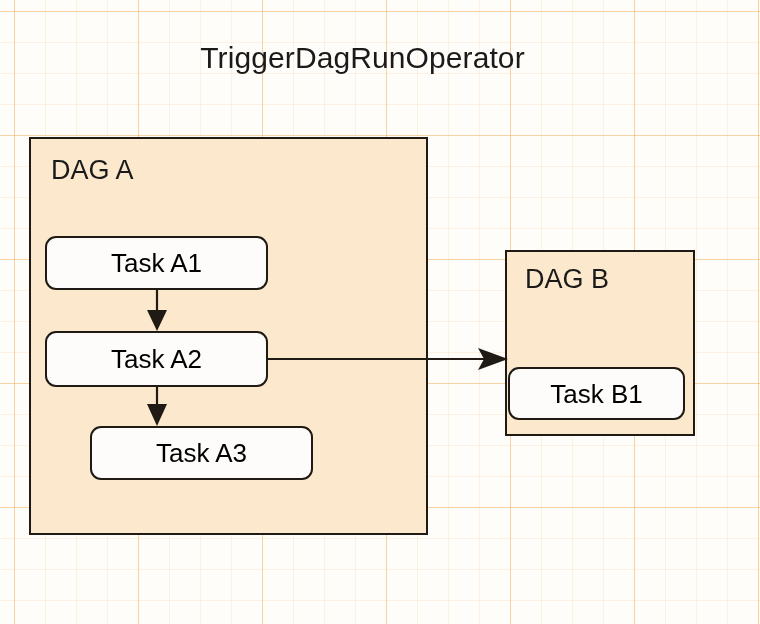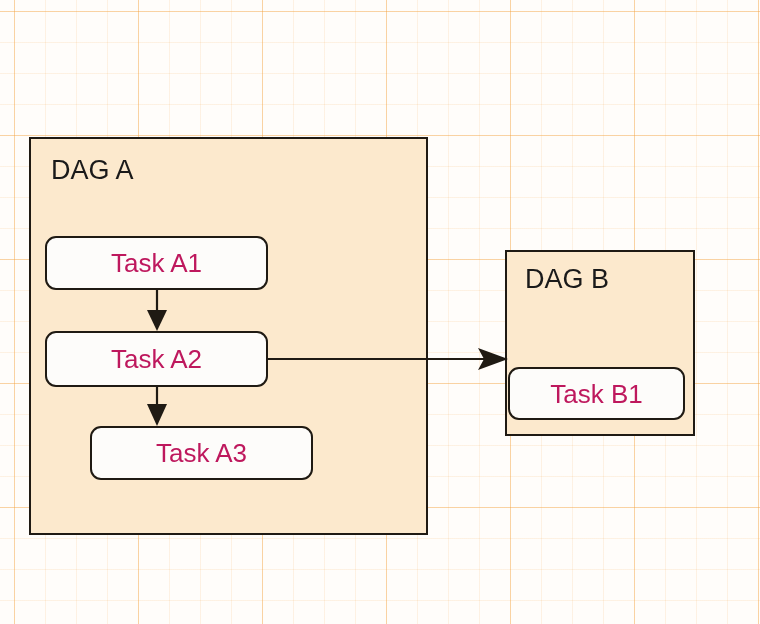--- a/index.html
+++ b/index.html
@@ -82,21 +82,21 @@
     border: 2px solid #1f1a13;
     border-radius: 11px;
     box-sizing: border-box;
     display: flex;
     align-items: center;
     justify-content: center;
   }
   .task-label {
     font-size: 26px;
     line-height: 30px;
-    color: #be185d;
+    color: #000000;
     white-space: nowrap;
   }
   #task-a1-box { left: 45px;  top: 236px; width: 223px; height: 54px; }
   #task-a2-box { left: 45px;  top: 331px; width: 223px; height: 56px; }
   #task-a3-box { left: 45px;  top: 426px; width: 223px; height: 54px; margin-left: 45px; }
   #task-b1-box { left: 508px; top: 333px; width: 177px; height: 53px; margin-top: 34px; }
 
   .edge-svg {
     position: absolute;
     left: 0;
@@ -114,20 +114,21 @@
   .edge-head {
     fill: #1f1a13;
     stroke: none;
   }
 </style>
 </head>
 <body>
 
 <div id="canvas">
 
+  <div class="diagram-title">TriggerDagRunOperator</div>
 
   <div class="dag-box" id="dag-a-box"></div>
   <div class="dag-label" id="dag-a-label">DAG A</div>
 
   <div class="dag-box" id="dag-b-box"></div>
   <div class="dag-label" id="dag-b-label">DAG B</div>
 
   <svg class="edge-svg" viewBox="0 0 760 624">
 
     <g>

